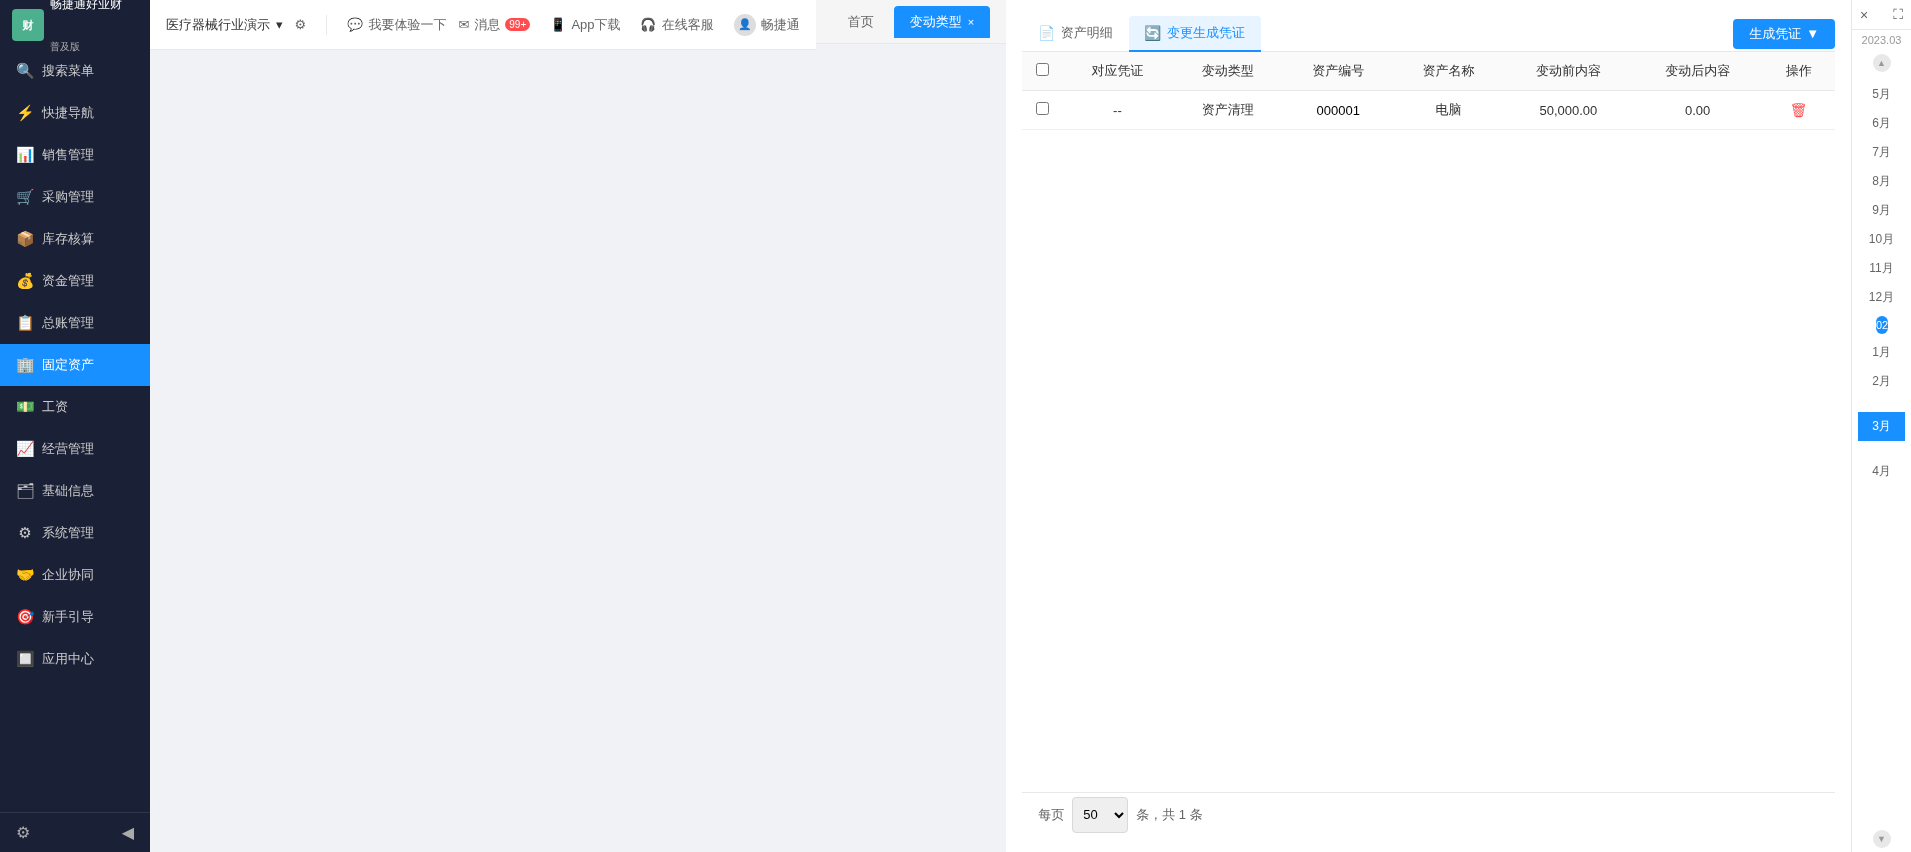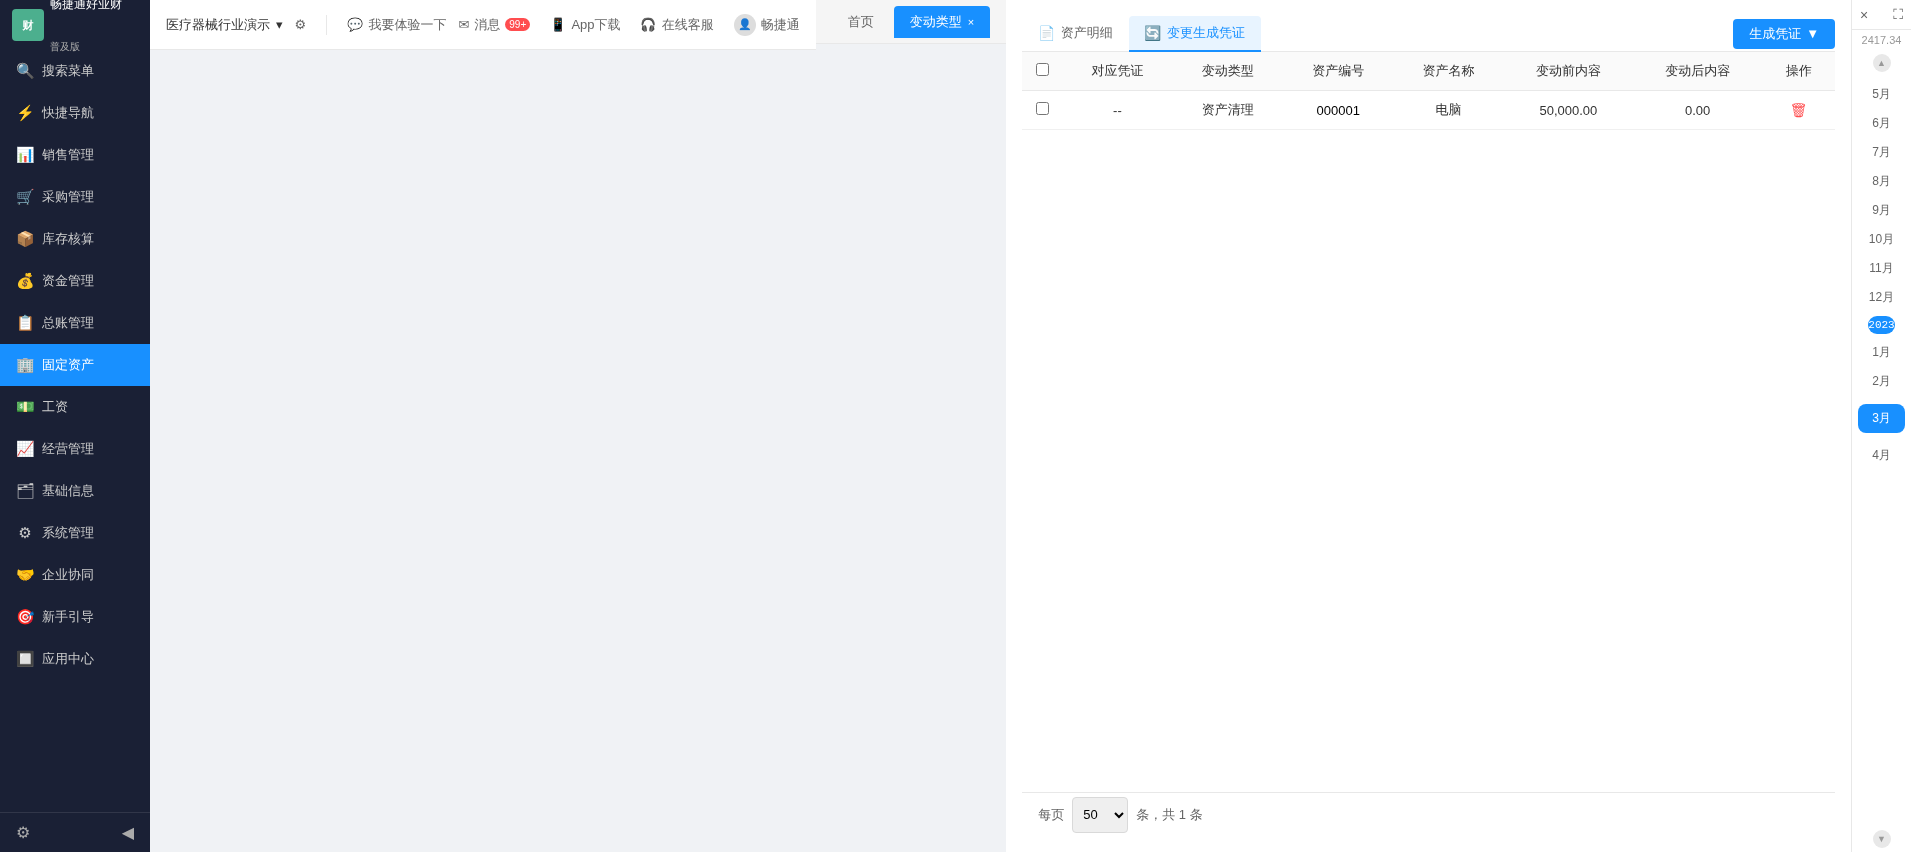--- a/index.html
+++ b/index.html
@@ -289,31 +289,30 @@
       justify-content: center;
       padding: 6px 4px;
       cursor: pointer;
       font-size: 12px;
       color: #666;
       position: relative;
     }
     .month-item.current {
       background: #1890ff;
       color: white;
-      border-radius: 8px;
-      margin: 8px 6px;
+      border-radius: 0;
+      margin: 16px 6px;
     }
     .month-item.year-label {
       background: #1890ff;
       color: white;
       border-radius: 12px;
       font-size: 11px;
-      margin: 4px 16px;
-      padding: 3px 13px;
-      font-family: Liberation Mono, monospace;
+      margin: 4px 24px;
+      padding: 3px 6px;
     }
     .month-nav {
       display: flex;
       align-items: center;
       justify-content: center;
       padding: 4px;
       cursor: pointer;
       color: #999;
     }
 
@@ -519,21 +518,21 @@
         <span>条，共 1 条</span>
       </div>
 
     </div>
 
     <div class="right-panel">
       <div class="right-panel-header">
         <span class="right-panel-header-icon">×</span>
         <span class="right-panel-header-icon">⛶</span>
       </div>
-      <div style="text-align:center;font-size:11px;color:#999;padding:4px 2px;">2417.34</div>
+      <div style="text-align:center;font-size:11px;color:#999;padding:4px 2px;">2023.03</div>
       <div class="month-nav">
         <div class="arrow-up" style="width:18px;height:18px;background:#e8e8e8;border-radius:50%;display:flex;align-items:center;justify-content:center;font-size:9px;">▲</div>
       </div>
       <div class="month-list" id="month-list">
 
       <div class="month-item">5月</div>
           <div class="month-item">6月</div>
           <div class="month-item">7月</div>
           <div class="month-item">8月</div>
           <div class="month-item">9月</div>

